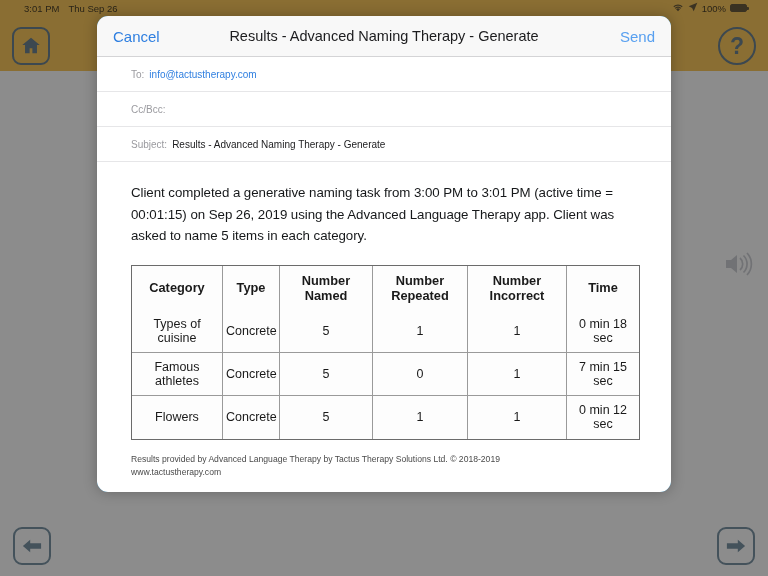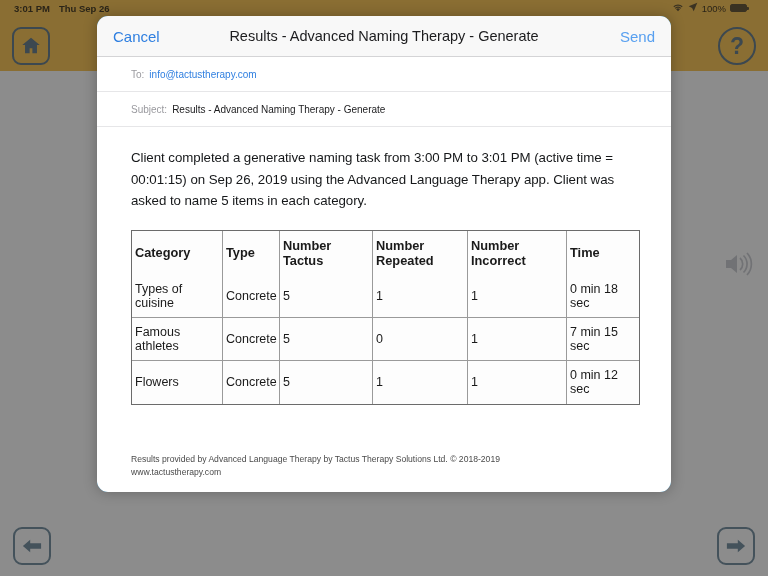--- a/index.html
+++ b/index.html
@@ -10,21 +10,21 @@
   }
   body { position: relative; background: #8c8c8c; }
 
   
   #app-background { position: absolute; inset: 0; }
   .status-bar {
     position: absolute; top: 0; left: 0; right: 0; height: 16px;
     background: #8a6e33; color: #2a2418;
     font-size: 9.5px; display: flex; align-items: center;
   }
-  .status-left { display: flex; gap: 9px; padding-left: 14px; align-items: flex-end; font-weight: bold; }
+  .status-left { display: flex; gap: 9px; padding-left: 24px; align-items: flex-end; }
   .status-right { margin-left: auto; display: flex; gap: 4px; padding-right: 21px; align-items: center; }
   .battery-shape {
     display: inline-block; width: 17px; height: 8px;
     border: 1.2px solid #3a3222; border-radius: 2px; position: relative;
     background: linear-gradient(#3a3222,#3a3222) no-repeat; background-size: 100% 100%;
   }
   .battery-shape::after {
     content: ""; position: absolute; right: -3px; top: 2px;
     width: 1.6px; height: 3px; background: #3a3222; border-radius: 0 1px 1px 0;
   }
@@ -105,21 +105,21 @@
   .results-table {
     margin-top: 18px;
     border-collapse: separate; border-spacing: 0;
     table-layout: fixed; width: 507px;
     font-size: 12.5px; color: #1a1a1a;
     border: 1px solid #6b6b6b;
   }
   .results-table td, .results-table th {
     border-right: 1px solid #9a9a9a;
     border-bottom: 1px solid #9a9a9a;
-    text-align: left; vertical-align: middle;
+    text-align: center; vertical-align: middle;
     padding: 5px 3px;
     background: #fdfdfd;
     font-weight: normal;
   }
   .results-table tr > *:last-child { border-right: none; }
   .results-table tr:last-child > * { border-bottom: none; }
   .results-table thead th { font-weight: bold; font-size: 12.8px; padding: 7px 3px; }
   .col-category { width: 91px; }
   .col-type { width: 57px; }
   .col-named { width: 93px; }
@@ -202,20 +202,24 @@
     <span class="sheet-send">Send</span>
   </div>
 
   <div class="sheet-body">
 
     <div class="field-row">
       <span class="field-label">To:</span>
       <span class="field-value-link">info@tactustherapy.com</span>
     </div>
 
+    <div class="field-row">
+      <span class="field-label">Cc/Bcc:</span>
+      <span class="field-value"></span>
+    </div>
 
     <div class="field-row">
       <span class="field-label">Subject:</span>
       <span class="field-value">Results - Advanced Naming Therapy - Generate</span>
     </div>
 
     <div class="compose-area">
       <div class="intro-text">Client completed a generative naming task from 3:00 PM to 3:01 PM (active time = 00:01:15) on Sep 26, 2019 using the Advanced Language Therapy app. Client was asked to name 5 items in each category.</div>
 
       <table class="results-table">
@@ -230,21 +234,21 @@
         <thead>
           <tr>
             <th>
               <span>Category</span>
             </th>
             <th>
               <span>Type</span>
             </th>
             <th>
               <span>Number</span><br>
-              <span>Tactus</span>
+              <span>Named</span>
             </th>
             <th>
               <span>Number</span><br>
               <span>Repeated</span>
             </th>
             <th>
               <span>Number</span><br>
               <span>Incorrect</span>
             </th>
             <th>

